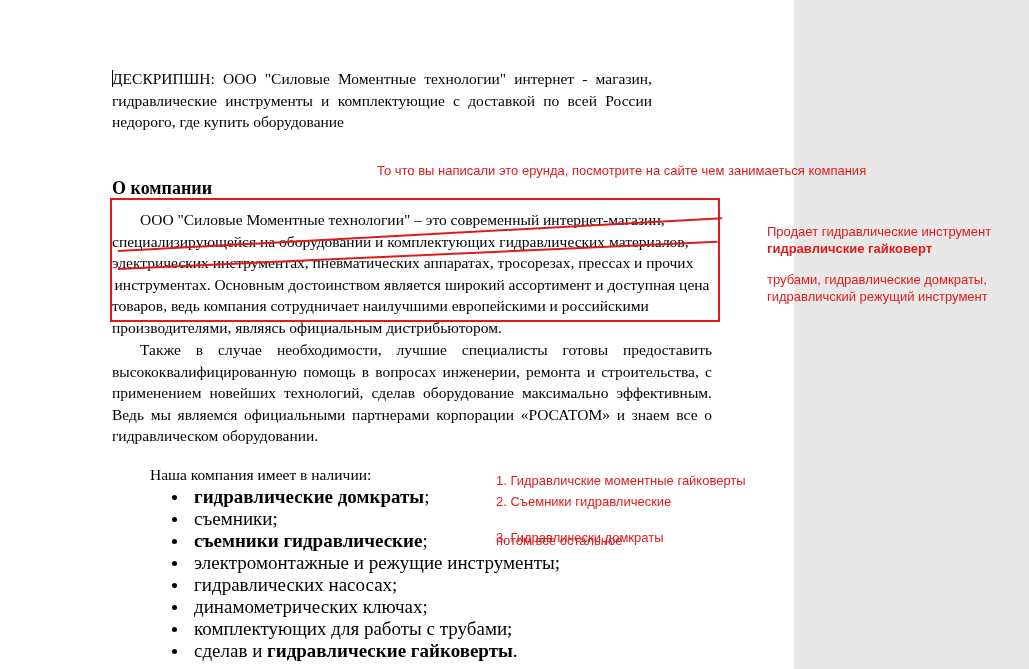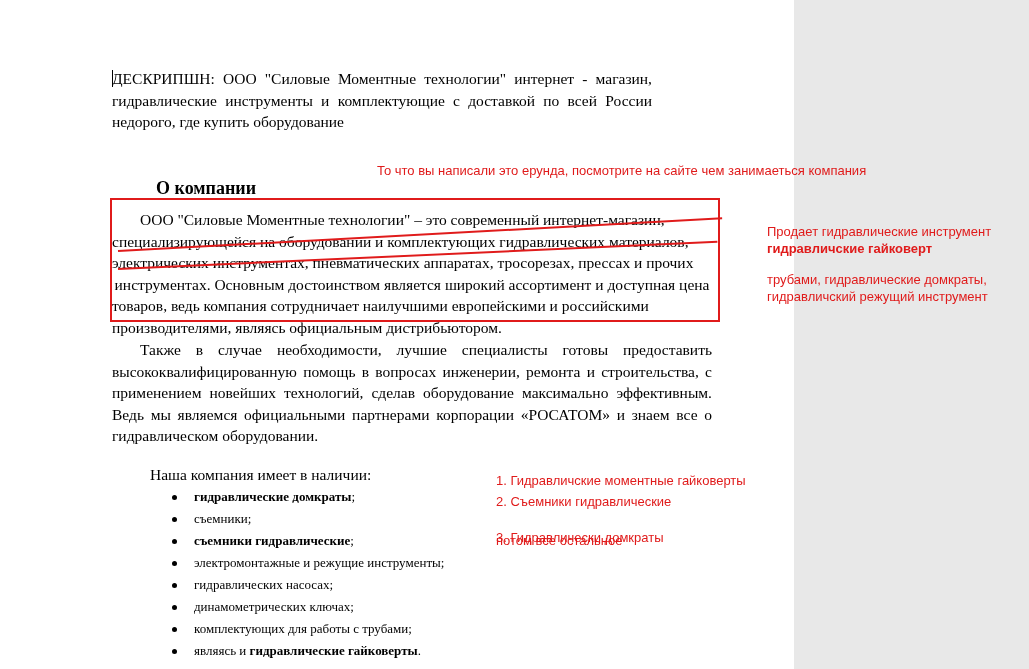--- a/index.html
+++ b/index.html
@@ -38,21 +38,20 @@
     line-height: 21.5px;
     color: #000000;
     text-align: justify;
   }
   .heading {
     position: absolute;
     font-family: "Liberation Serif", serif;
     font-size: 18px;
     font-weight: bold;
     color: #000000;
-    margin-left: 44px;
   }
   .annot {
     position: absolute;
     font-family: "Liberation Sans", sans-serif;
     font-size: 13px;
     line-height: 18px;
     color: #e01b1b;
     white-space: pre;
   }
   .redbox {
@@ -70,21 +69,21 @@
     position: absolute;
     width: 1px;
     background: #000;
   }
   ul.bullets {
     position: absolute;
     margin: 0;
     padding: 0 0 0 52px;
     list-style: none;
     font-family: "Liberation Serif", serif;
-    font-size: 13px;
+    font-size: 19px;
     line-height: 22px;
     color: #000;
   }
   ul.bullets li {
     position: relative;
     padding-left: 30px;
     height: 22px;
   }
   ul.bullets li:before {
     content: "";
@@ -125,21 +124,21 @@
     <div class="para" style="left:150px; top:464px; width:400px; text-align:left;">Наша компания имеет в наличии:</div>
 
     <ul class="bullets" style="left:112px; top:486px;">
       <li><span class="b">гидравлические домкраты</span><span>;</span></li>
       <li><span>съемники;</span></li>
       <li><span class="b">съемники гидравлические</span><span>;</span></li>
       <li><span>электромонтажные и режущие инструменты;</span></li>
       <li><span>гидравлических насосах;</span></li>
       <li><span>динамометрических ключах;</span></li>
       <li><span>комплектующих для работы с трубами;</span></li>
-      <li><span>являясь и </span><span class="b">гидравлические гайковерты</span><span>.</span></li>
+      <li><span>сделав и </span><span class="b">гидравлические гайковерты</span><span>.</span></li>
     </ul>
 
     <div class="redbox" style="left:110px; top:198px; width:610px; height:124px;"></div>
 
     <div class="strike" style="left:118px; top:250px; width:605px; transform: rotate(-3.1deg);"></div>
     <div class="strike" style="left:118px; top:268px; width:600px; transform: rotate(-2.6deg);"></div>
 
     <div class="annot" style="left:333px; top:162px;margin-left:44px;">То что вы написали это ерунда, посмотрите на сайте чем занимаеться компания</div>
 
     <div class="annot" style="left:496px; top:472px;">1. Гидравличские моментные гайковерты</div>

